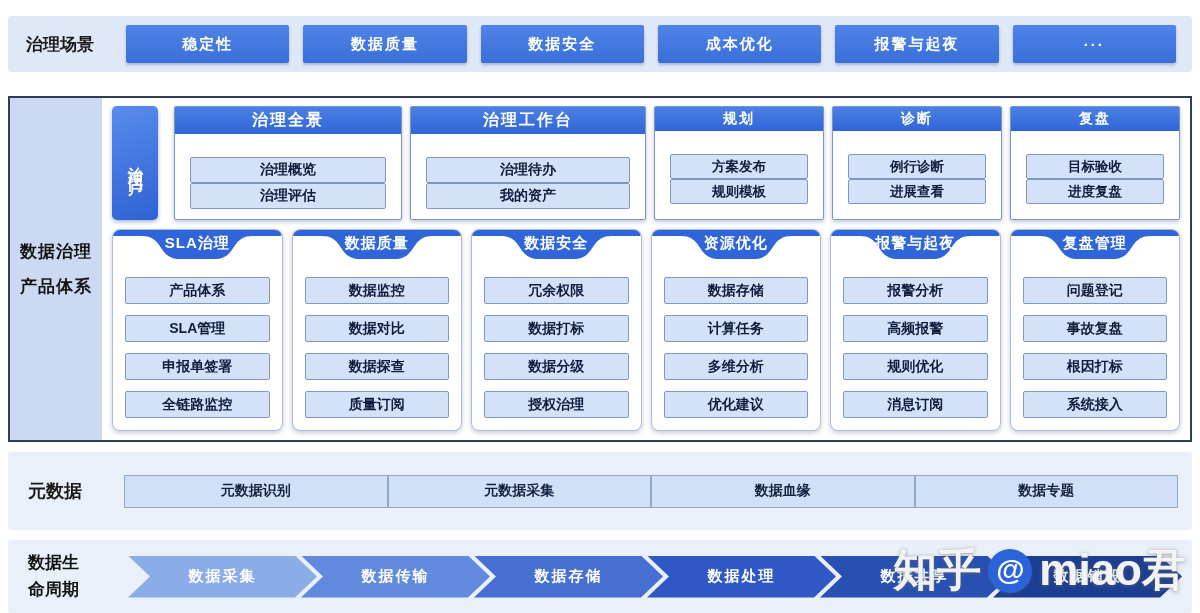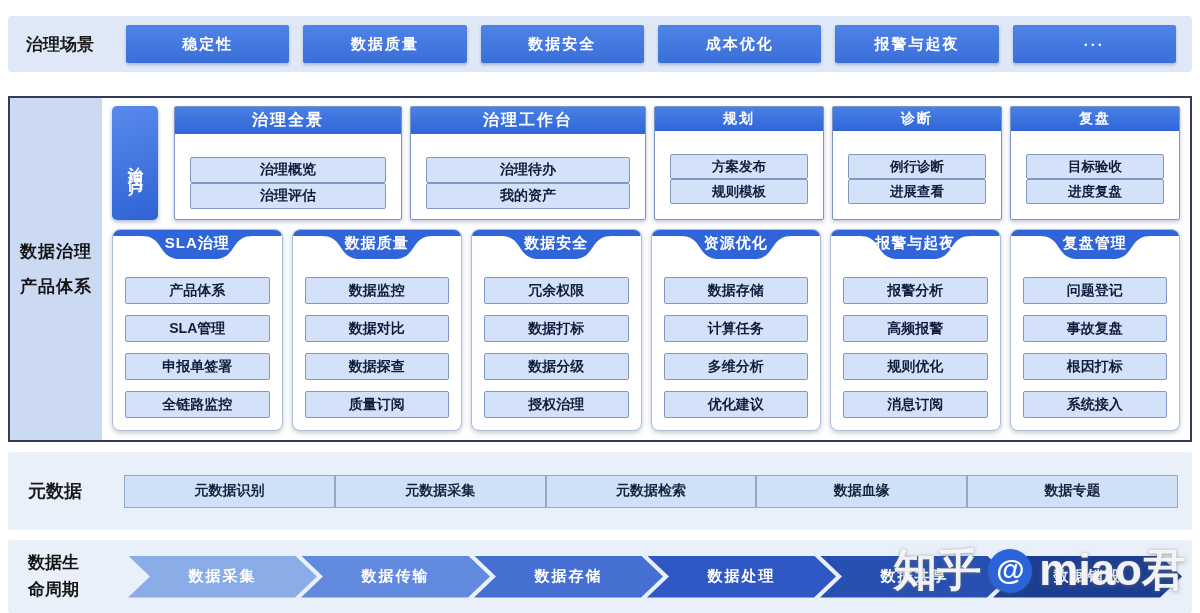--- a/index.html
+++ b/index.html
@@ -240,21 +240,20 @@
 
       </div>
     </div>
   </div>
 
   <div class="band band-meta">
     <div class="band-label">元数据</div>
     <div class="meta-row">
       <div class="meta-chip">元数据识别</div>
       <div class="meta-chip">元数据采集</div>
-      <div class="meta-chip">元数据检索</div>
       <div class="meta-chip">数据血缘</div>
       <div class="meta-chip">数据专题</div>
     </div>
   </div>
 
   <div class="band band-life">
     <div class="life-label">
       <div>数据生</div>
       <div>命周期</div>
     </div>

